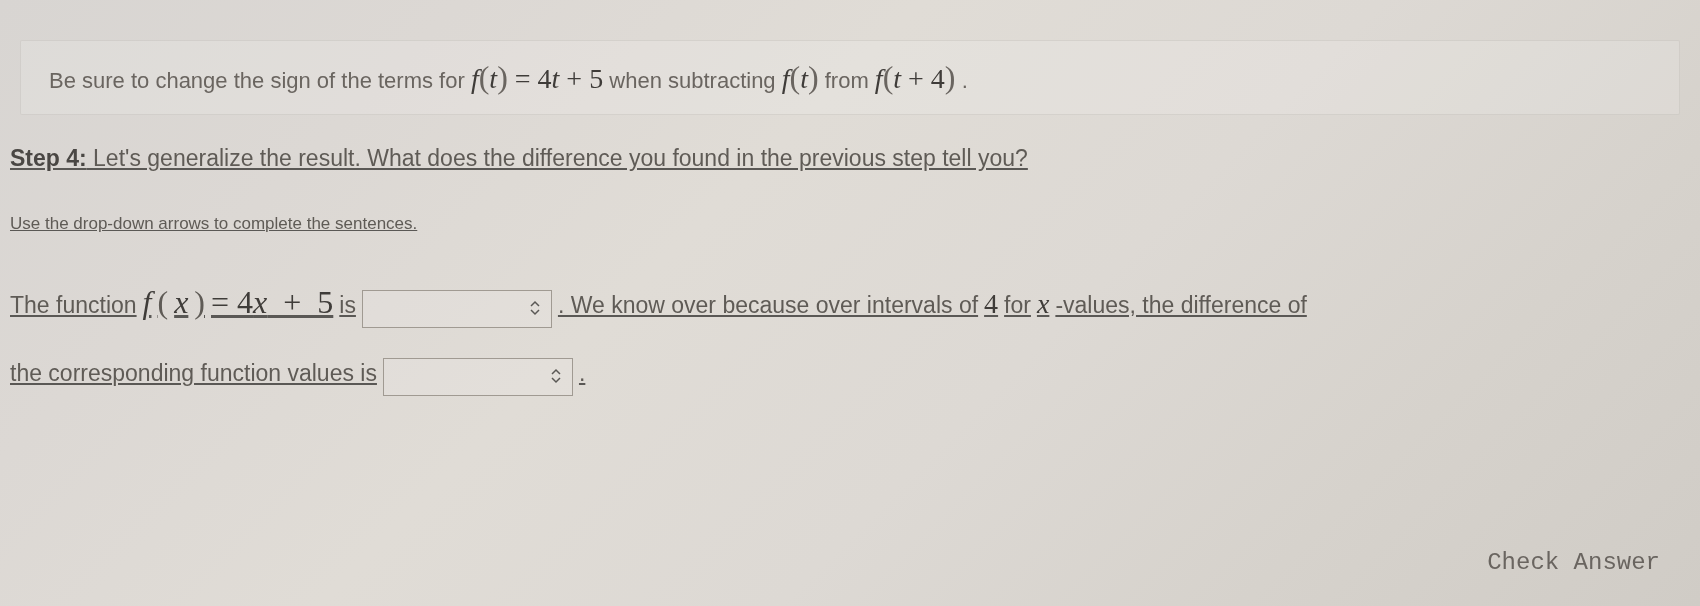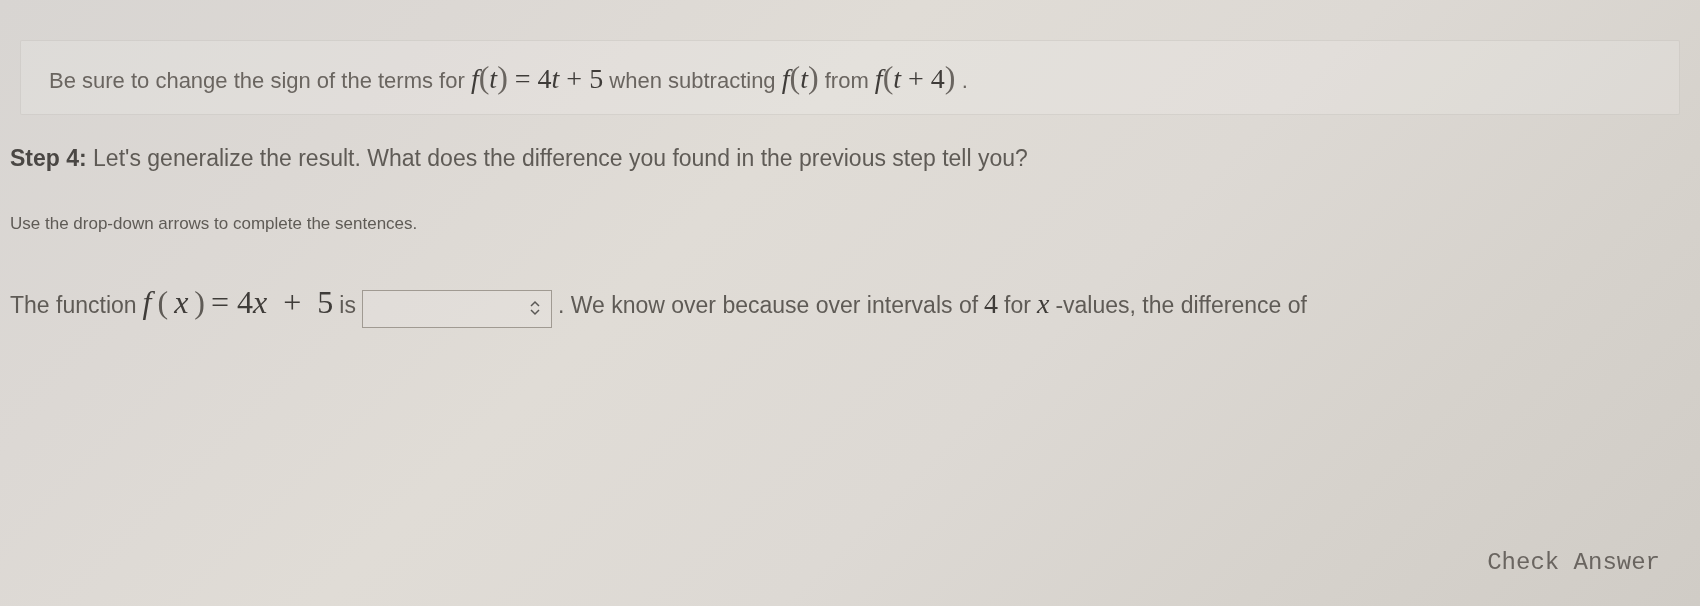--- a/index.html
+++ b/index.html
@@ -22,20 +22,21 @@
       border: 1px solid rgba(180, 175, 170, 0.3);
       border-radius: 2px;
       padding: 18px 28px;
       margin: 40px 20px 0 20px;
       font-size: 22px;
       color: #6a6560;
     }
     
     .content {
       padding: 30px 20px 0 10px;
+      text-decoration: underline;
     }
     
     .step-line {
       font-size: 23px;
       color: #5f5b56;
       margin-bottom: 42px;
     }
     
     .step-label {
       font-weight: bold;
@@ -147,15 +148,27 @@
           </svg>
       </span>
     </span>
     <span>. We know over because over intervals of </span>
     <span class="math">4</span>
     <span> for </span>
     <span class="math math-italic">x</span>
       <span>-values, the difference of</span>
   </div>
 
+  <div class="sentence-row">
+    <span>the corresponding function values is </span>
+    <span class="dropdown">
+      <span></span>
+      <span class="dropdown-arrow">
+        <svg width="12" height="16" viewBox="0 0 12 16">
+            <path d="M2 6 L6 2 L10 6 M2 10 L6 14 L10 10" stroke="#5a5855" stroke-width="1.5" fill="none"></path>
+          </svg>
+      </span>
+    </span>
+    <span>.</span>
+  </div>
 </div>
 
 <button class="check-answer">Check Answer</button>
 
 </body></html>

